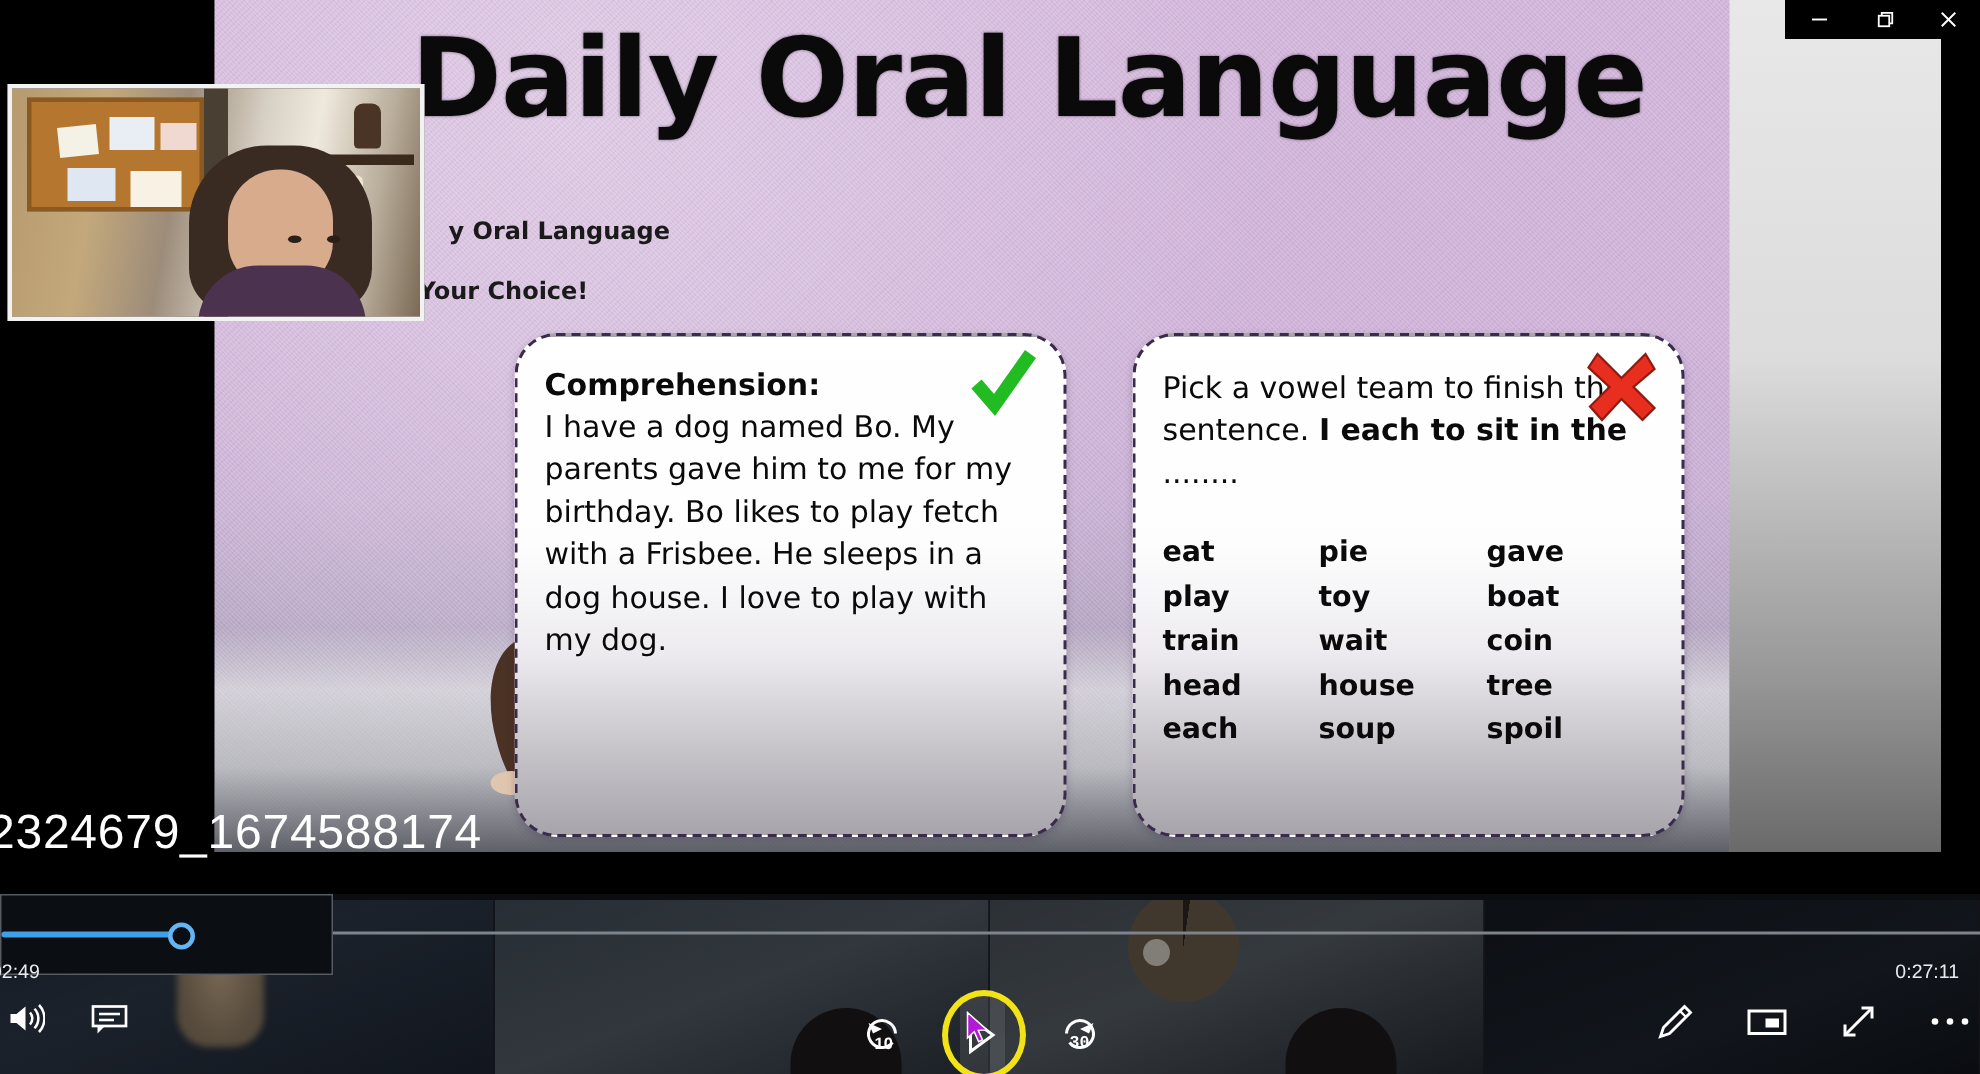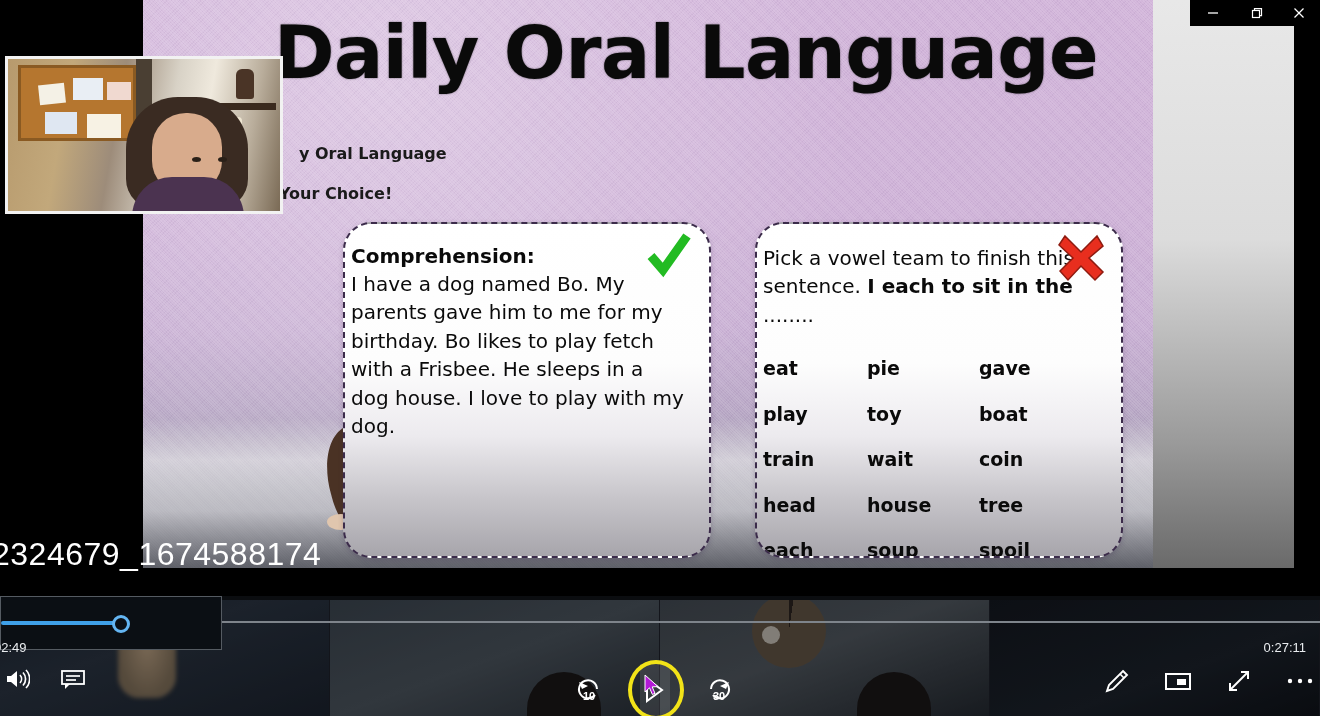--- a/index.html
+++ b/index.html
@@ -58,32 +58,32 @@
 
   
   .clipart{ position:absolute; left:158px; top:418px; width:140px; height:122px; z-index:4; }
 
   
   .card{
     position:absolute; top:222px; width:368px; height:336px; z-index:5;
     border-radius:28px; border:2px dashed #3b2b4a;
     background:linear-gradient(180deg,#ffffff 0%,#fdfdfd 42%,#eceaee 64%,#c8c6cb 82%,#a7a5ab 100%);
     box-shadow:0 2px 5px rgba(60,40,80,.25);
-    padding:20px 22px 12px 6px; overflow:hidden;
+    padding:20px 22px 12px 18px; overflow:hidden;
   }
   .card.left{ left:200px; }
   .card.right{ left:612px; }
   .card-head{ font-family:"DejaVu Sans", sans-serif; font-weight:700; font-size:20px;
               color:#0a0a0a; margin-bottom:2px; }
   .card-body{ font-family:"DejaVu Sans", sans-serif; font-size:20px; line-height:1.42;
               color:#0a0a0a; }
   .card-body .b{ font-weight:700; }
   .badge{ position:absolute; right:14px; top:6px; width:52px; height:52px; }
 
-  .wordgrid{ margin-top:26px; display:grid; grid-template-columns:100px 110px 1fr; row-gap:18px; }
+  .wordgrid{ margin-top:26px; display:grid; grid-template-columns:100px 110px 1fr; row-gap:2px; }
   .wordgrid span{ font-family:"DejaVu Sans", sans-serif; font-weight:700; font-size:19px;
                   color:#0a0a0a; line-height:1.45; }
   .wordgrid .c2{ padding-left:4px; }
   .wordgrid .c3{ padding-left:6px; }
 
   
   .pip{ position:absolute; left:5px; top:56px; width:278px; height:158px; z-index:20;
         border:3px solid #f2f2f2; background:#5b5147; overflow:hidden; }
   .pip .wall{ position:absolute; inset:0;
     background:linear-gradient(100deg,#b79a6d 0%,#c2a87b 22%,#9d8c7a 40%,#d8d2c6 58%,
@@ -339,21 +339,21 @@
     </div>
 
     <div class="playwrap">
       <div class="playbg"></div>
       <div class="focusring"></div>
       <svg width="22" height="26" viewBox="0 0 22 26" style="position:relative;">
         <path d="M4 2 L19 13 L4 24 Z" fill="none" stroke="#fff" stroke-width="2"></path>
       </svg>
     </div>
 
-    <div class="ic" style="position:relative;width:30px;height:30px;">
+    <div class="ic" style="position:relative;width:30px;height:30px;font-family:Liberation Mono, monospace;">
       <svg width="30" height="30" viewBox="0 0 30 30">
         <path d="M7 14 A9 9 0 1 1 9 20" fill="none" stroke="#fff" stroke-width="2"></path>
         <path d="M25 7 L22 14 L16 11 Z" fill="#fff"></path>
       </svg>
       <span class="skiplab" style="left:9px;top:15px;">30</span>
     </div>
   </div>
 
   <div class="right-icons">
     <div class="ic">

